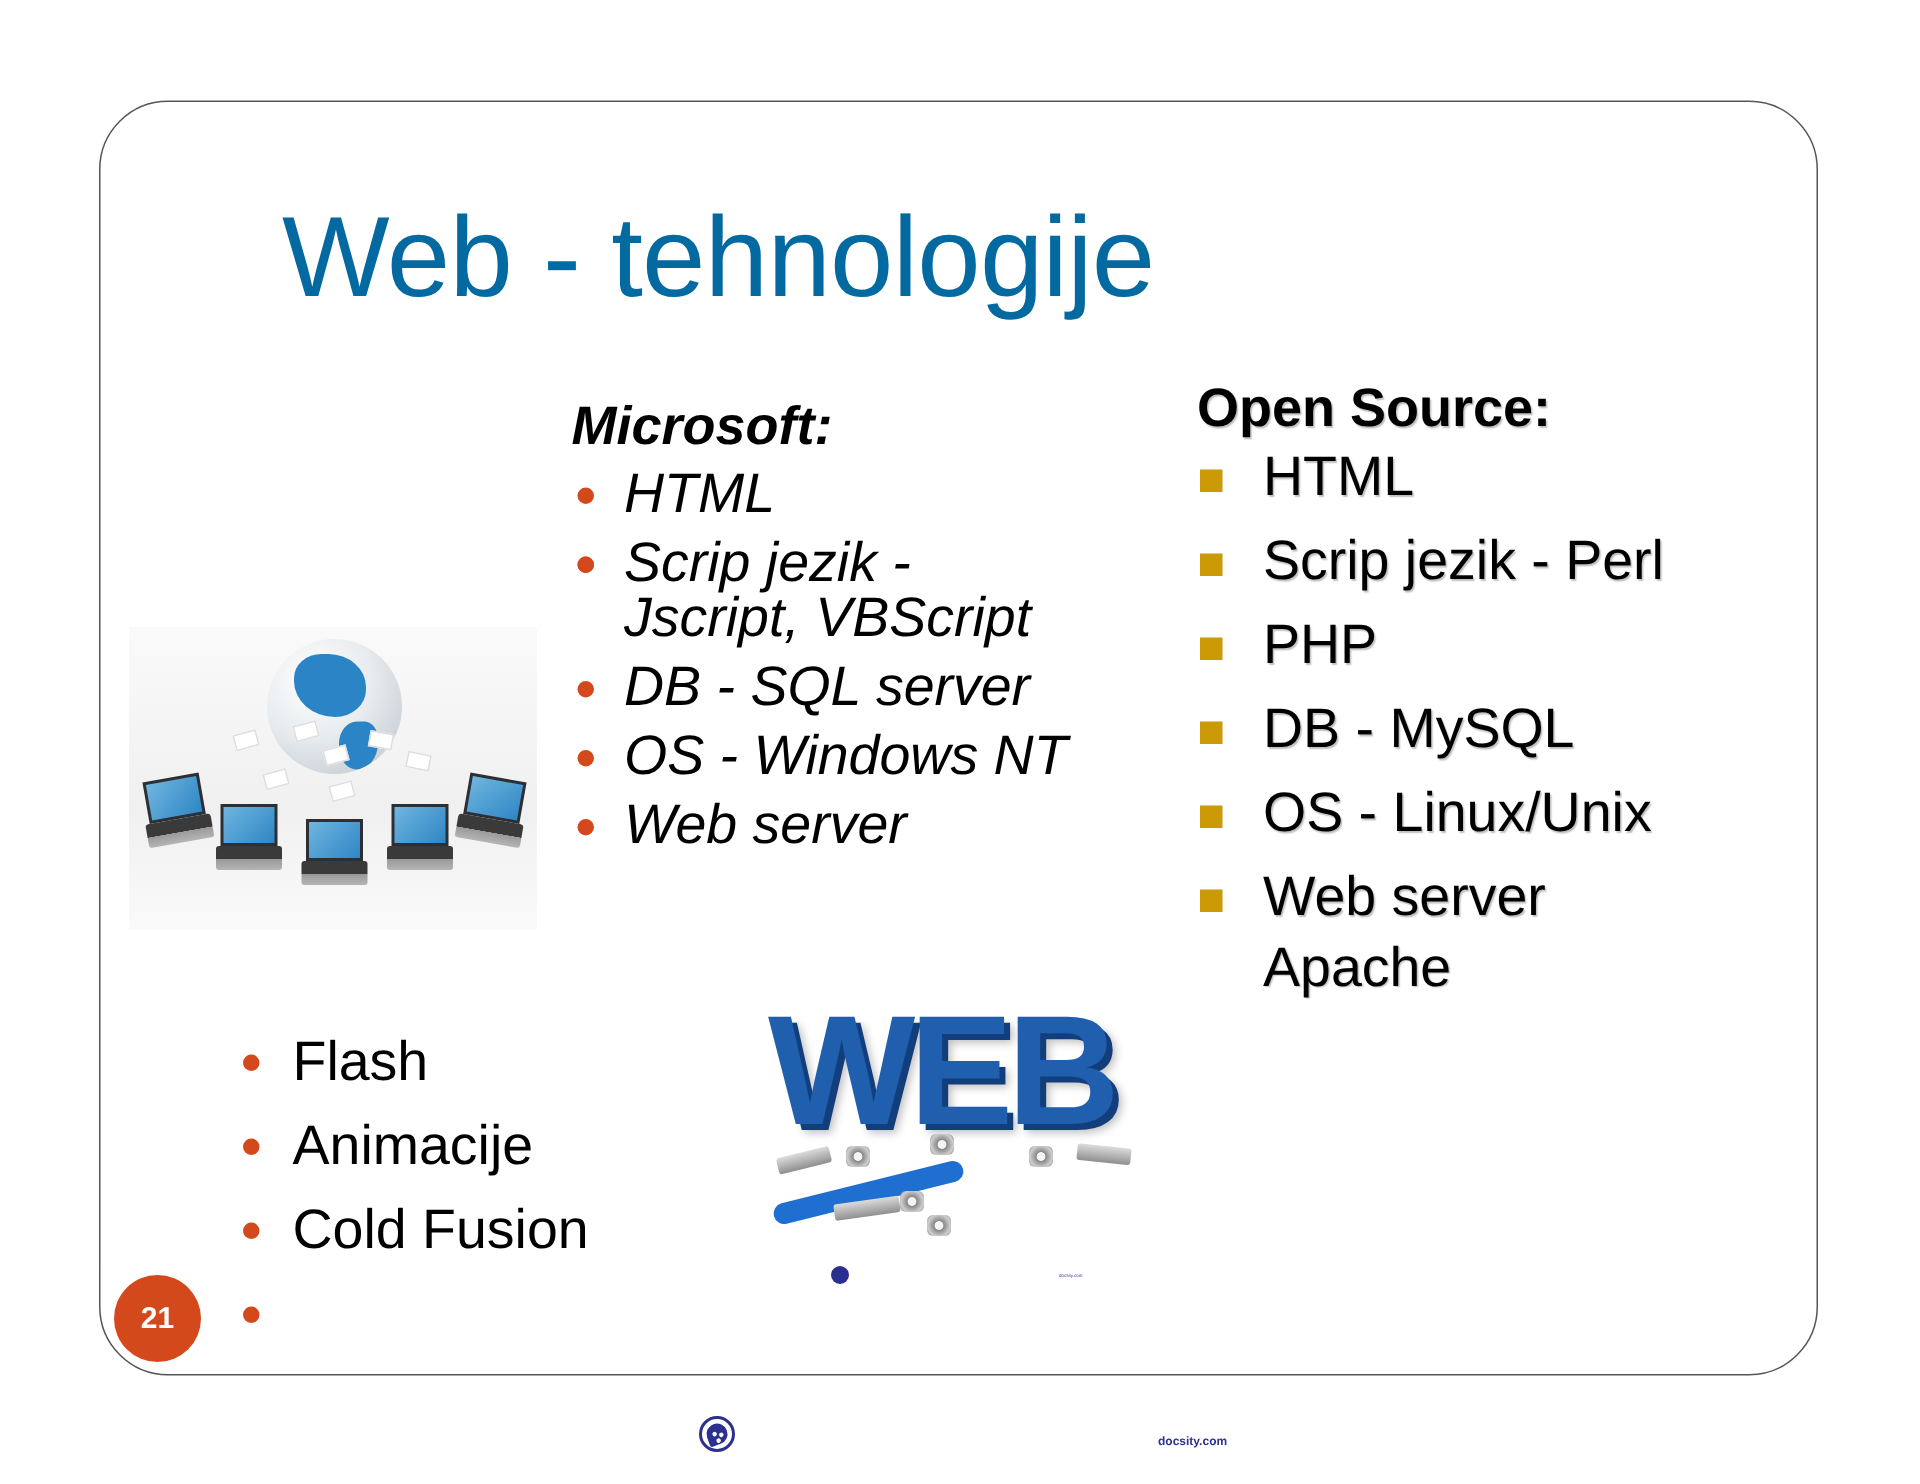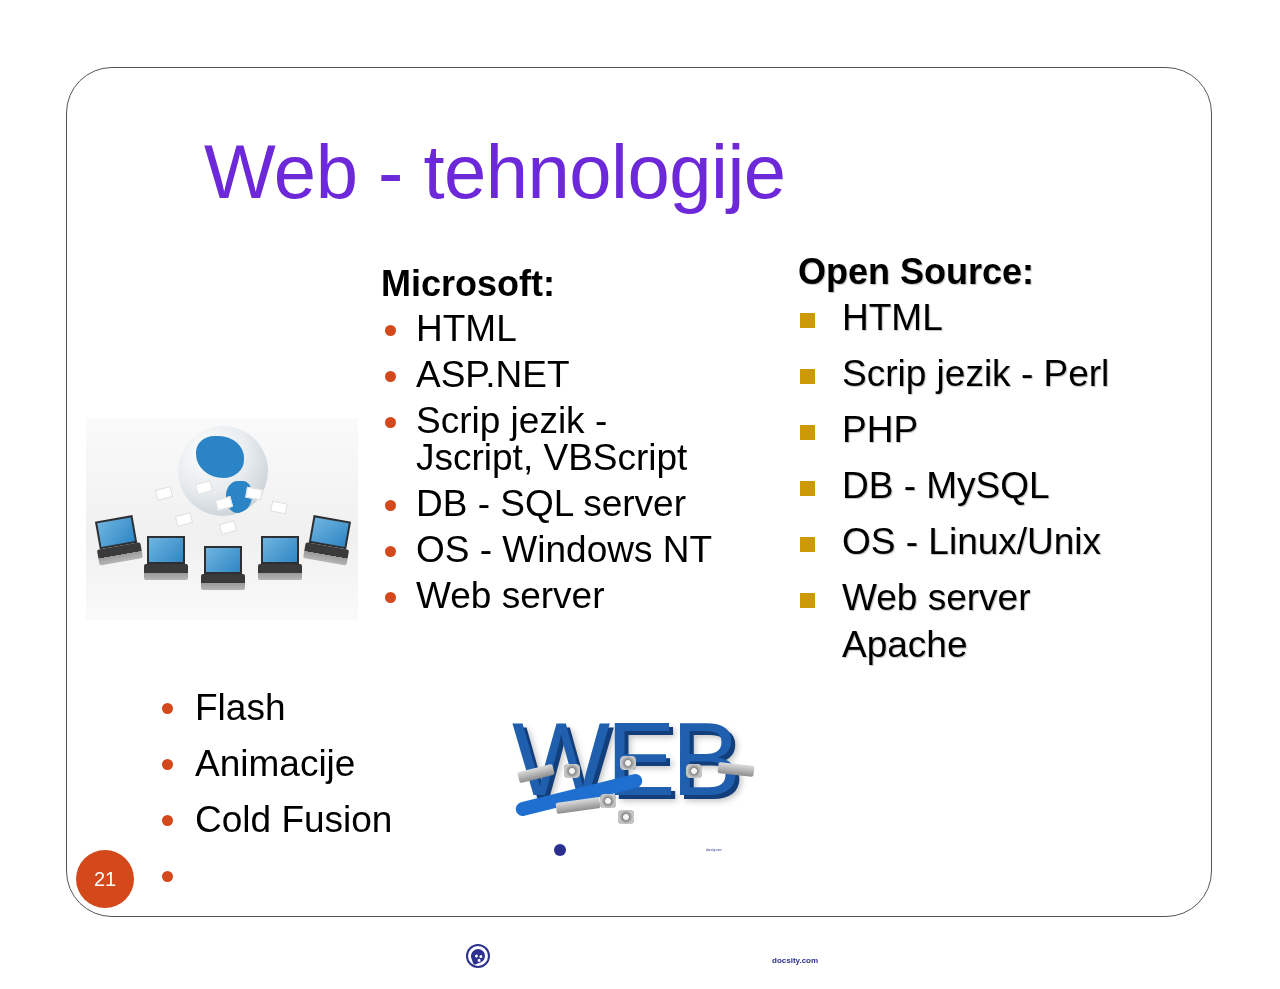--- a/index.html
+++ b/index.html
@@ -20,38 +20,38 @@
       left: 66px;
       top: 67px;
       width: 1146px;
       height: 850px;
       border: 1.5px solid #555;
       border-radius: 46px;
       box-sizing: border-box;
     }
     .title {
       position: absolute;
-      left: 204px;
+      left: 188px;
       top: 134px;
       font-size: 76px;
-      color: #6d28d9;
+      color: #0369a1;
       letter-spacing: -0.5px;
       line-height: 1;
       white-space: nowrap;
     }
     .col {
       position: absolute;
     }
     .col-heading {
       font-weight: bold;
       font-size: 36px;
       line-height: 40px;
       white-space: nowrap;
     }
-    .ms-col { left: 381px; top: 264px; }
+    .ms-col { left: 381px; top: 264px; font-style: italic; }
     .ms-col .col-heading { margin-bottom: 6px; }
     .ms-list {
       list-style: none;
       margin: 0;
       padding: 0;
     }
     .ms-list li {
       position: relative;
       padding-left: 35px;
       font-size: 37px;
@@ -119,21 +119,21 @@
     }
     .page-badge {
       position: absolute;
       left: 76px;
       top: 850px;
       width: 58px;
       height: 58px;
       border-radius: 50%;
       background: #d4491b;
       color: #fff;
-      font-weight: normal;
+      font-weight: bold;
       font-size: 20px;
       display: flex;
       align-items: center;
       justify-content: center;
     }
     
     .network-img {
       position: absolute;
       left: 86px;
       top: 418px;
@@ -204,27 +204,26 @@
       left: 506px;
       top: 660px;
       width: 270px;
       height: 170px;
     }
     .web-letters {
       position: absolute;
       left: 6px;
       top: 2px;
       font-family: "Liberation Sans", sans-serif;
-      font-weight: normal;
+      font-weight: bold;
       font-size: 104px;
       line-height: 1;
       color: #1f5fae;
       letter-spacing: -4px;
       text-shadow: 4px 4px 0 #123f7c, 6px 6px 6px rgba(0,0,0,0.25);
-      margin-top: 45px;
     }
     .wrench {
       position: absolute;
       left: 8px;
       top: 128px;
       width: 130px;
       height: 14px;
       background: #1e6fd0;
       border-radius: 8px;
       transform: rotate(-14deg);
@@ -330,21 +329,21 @@
   <div class="laptop" style="left:220px;top:100px;transform:rotate(10deg);">
       <div class="screen"></div>
       <div class="base"></div>
     </div>
 </div>
 
 <div class="col ms-col">
   <div class="col-heading">Microsoft:</div>
   <ul class="ms-list">
     <li><span class="dot"></span><span>HTML</span></li>
-    <li><span class="dot"></span><span>ASP.NET</span></li>
+    <li><span class="dot"></span></li>
     <li><span class="dot"></span><span>Scrip jezik -
 Jscript, VBScript</span></li>
     <li><span class="dot"></span><span>DB - SQL server</span></li>
     <li><span class="dot"></span><span>OS - Windows NT</span></li>
     <li><span class="dot"></span><span>Web server</span></li>
   </ul>
 </div>
 
 <div class="col os-col">
   <div class="col-heading">Open Source:</div>

